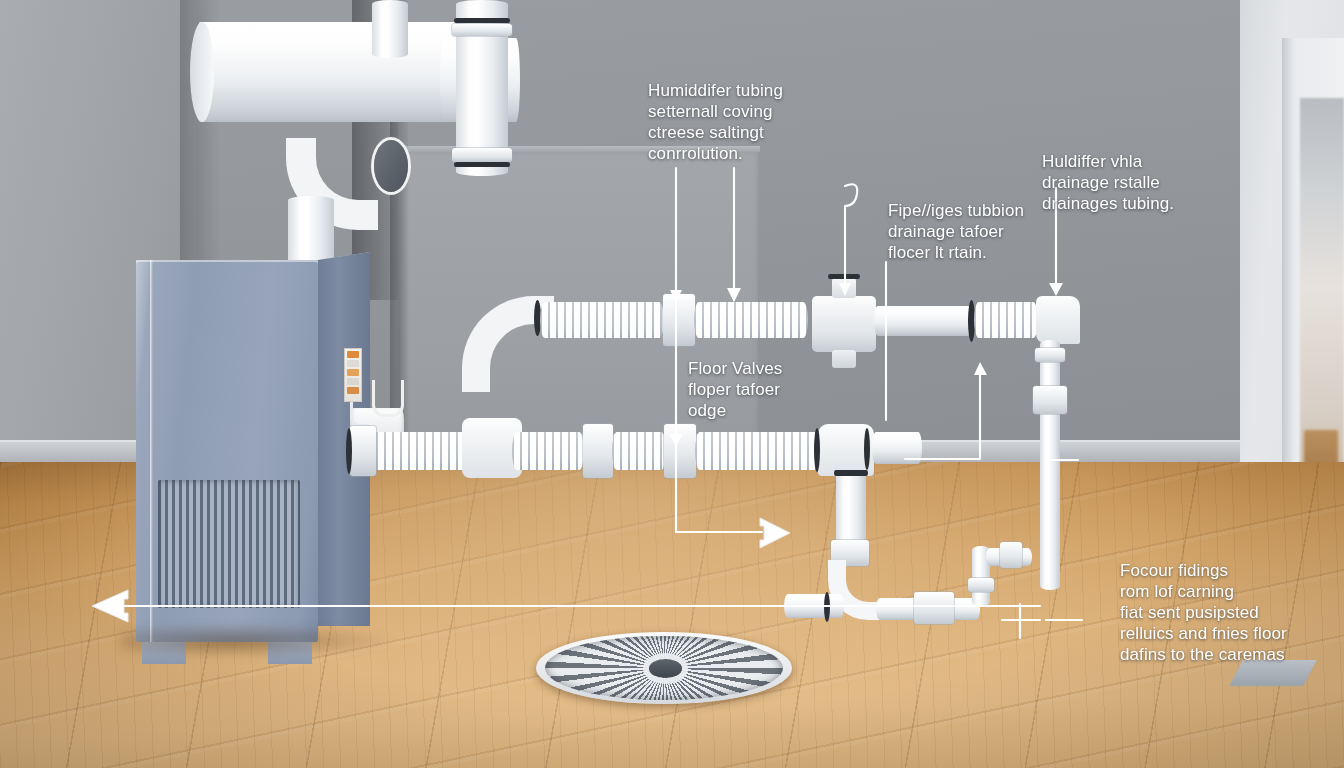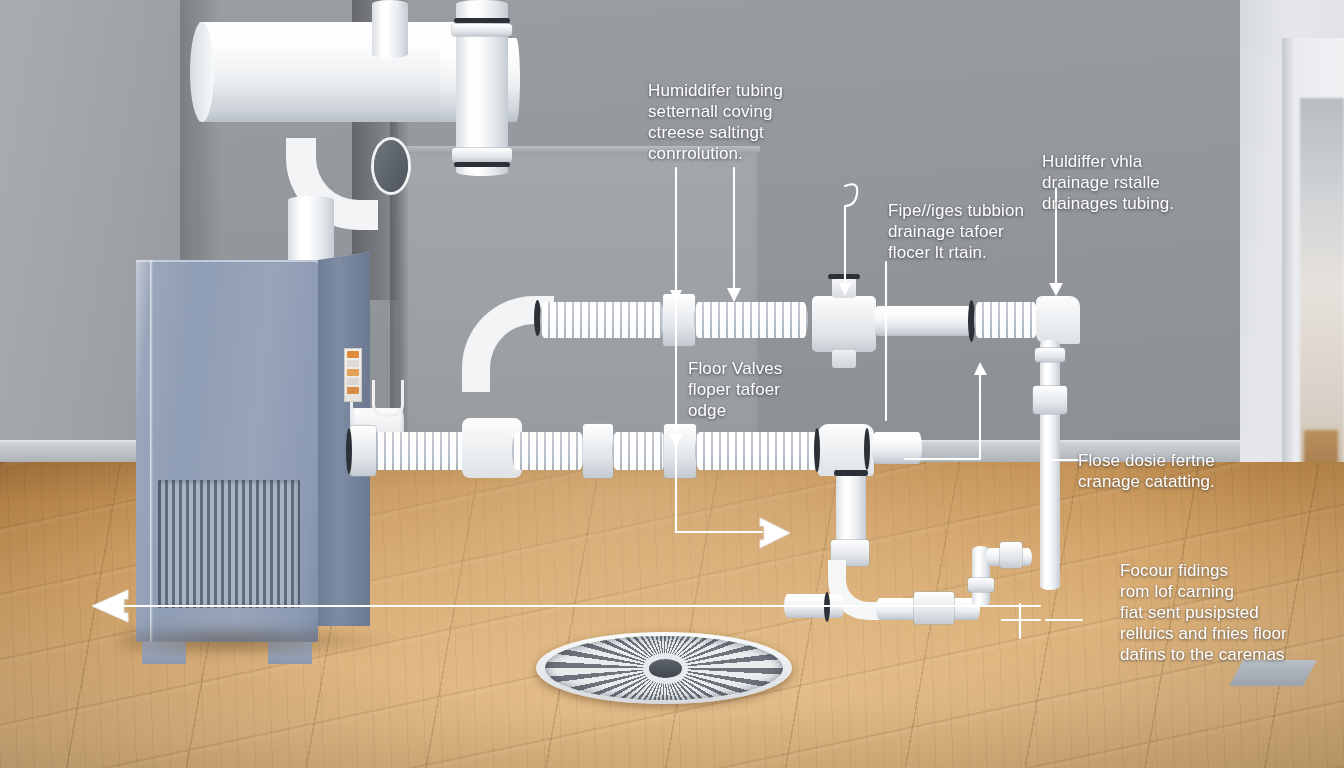--- a/index.html
+++ b/index.html
@@ -428,22 +428,20 @@
 conrrolution.</div>
 
     <div class="callout" style="left:1042px;top:120px;width:220px;margin-top:31px;">Huldiffer vhla
 drainage rstalle
 drainages tubing.</div>
 
     <div class="callout" style="left:688px;top:358px;width:200px;">Floor Valves
 floper tafoer
 odge</div>
 
-    <div class="callout" style="left:1078px;top:450px;width:220px;">Flose dosie fertne
-cranage catatting.</div>
 
     <div class="callout" style="left:1120px;top:560px;width:250px;">Focour fidings
 rom lof carning
 fiat sent pusipsted
 relluics and fnies floor
 dafins to the caremas</div>
   </div>
 
 </div>
 

